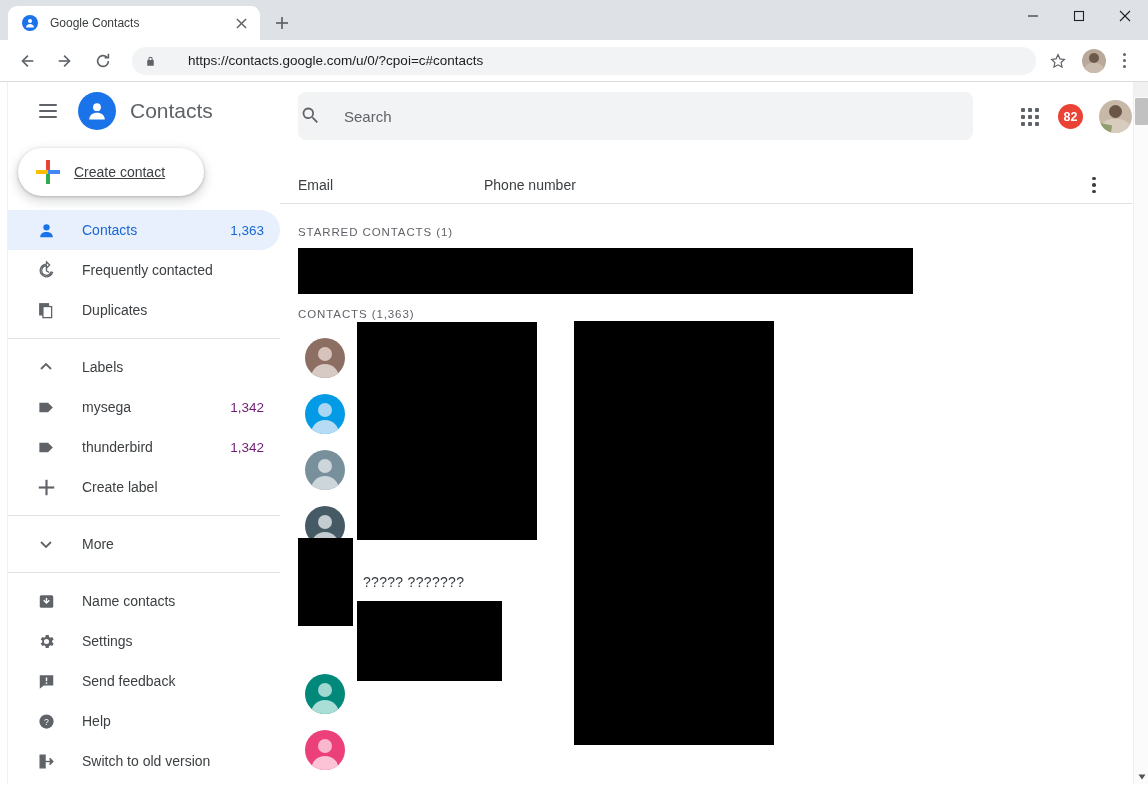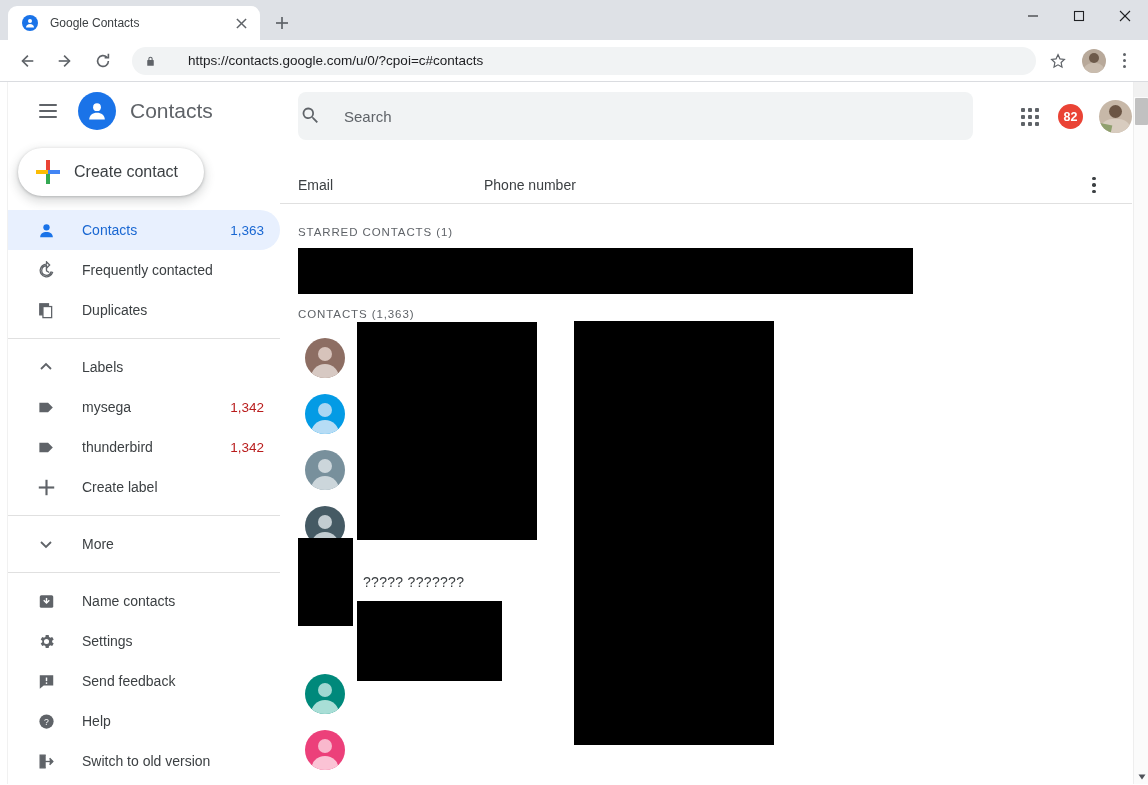--- a/index.html
+++ b/index.html
@@ -130,33 +130,33 @@
     box-shadow: 0 1px 3px rgba(60,64,67,.30), 0 4px 8px 3px rgba(60,64,67,.15);
     display: flex; align-items: center; padding-left: 18px;
   }
   .gplus { width: 24px; height: 24px; position: relative; flex: none; margin-right: 14px;}
   .gplus .v { position:absolute; left:10px; top:0; width:4px; height:24px; }
   .gplus .v .t { position:absolute; top:0; width:4px; height:12px; background:#ea4335;}
   .gplus .v .b { position:absolute; top:12px; width:4px; height:12px; background:#34a853;}
   .gplus .h { position:absolute; top:10px; left:0; width:24px; height:4px;}
   .gplus .h .l { position:absolute; left:0; width:12px; height:4px; background:#fbbc04;}
   .gplus .h .r { position:absolute; left:12px; width:12px; height:4px; background:#4285f4;}
-  .cc-label { font-size: 16px; color: #3c4043; }
+  .cc-label { font-size: 14px; color: #3c4043; text-decoration: underline; }
 
   .nav { margin-top: 14px; }
   .nav-item {
     height: 40px; display: flex; align-items: center;
     border-radius: 0 20px 20px 0;
     padding-left: 28px; padding-right: 16px;
     color: #3c4043; font-size: 14px;
   }
   .nav-item .ico { width: 20px; height: 20px; margin-right: 26px; flex: none; display:flex; align-items:center; justify-content:center;}
   .nav-item .ico svg { width: 19px; height: 19px; fill: #5f6368; }
   .nav-item .txt { flex: 1; white-space: nowrap; }
-  .nav-item .cnt { font-size: 13.5px; color: #b91c1c; }
+  .nav-item .cnt { font-size: 13.5px; color: #701a75; }
   .nav-item.active { background: #e8f0fe; color: #1967d2; }
   .nav-item.active .ico svg { fill: #1a73e8; }
   .nav-item.active .cnt { color: #1967d2; }
 
   .divider { height: 1px; background: #e0e0e0; margin: 8px 0; }
 
   .sec-head {
     height: 40px; display:flex; align-items:center; padding-left:28px; font-size:14px; color:#3c4043;
   }
   .sec-head .chev { width:20px; height:20px; margin-right:26px; display:flex; align-items:center; justify-content:center; flex:none;}

